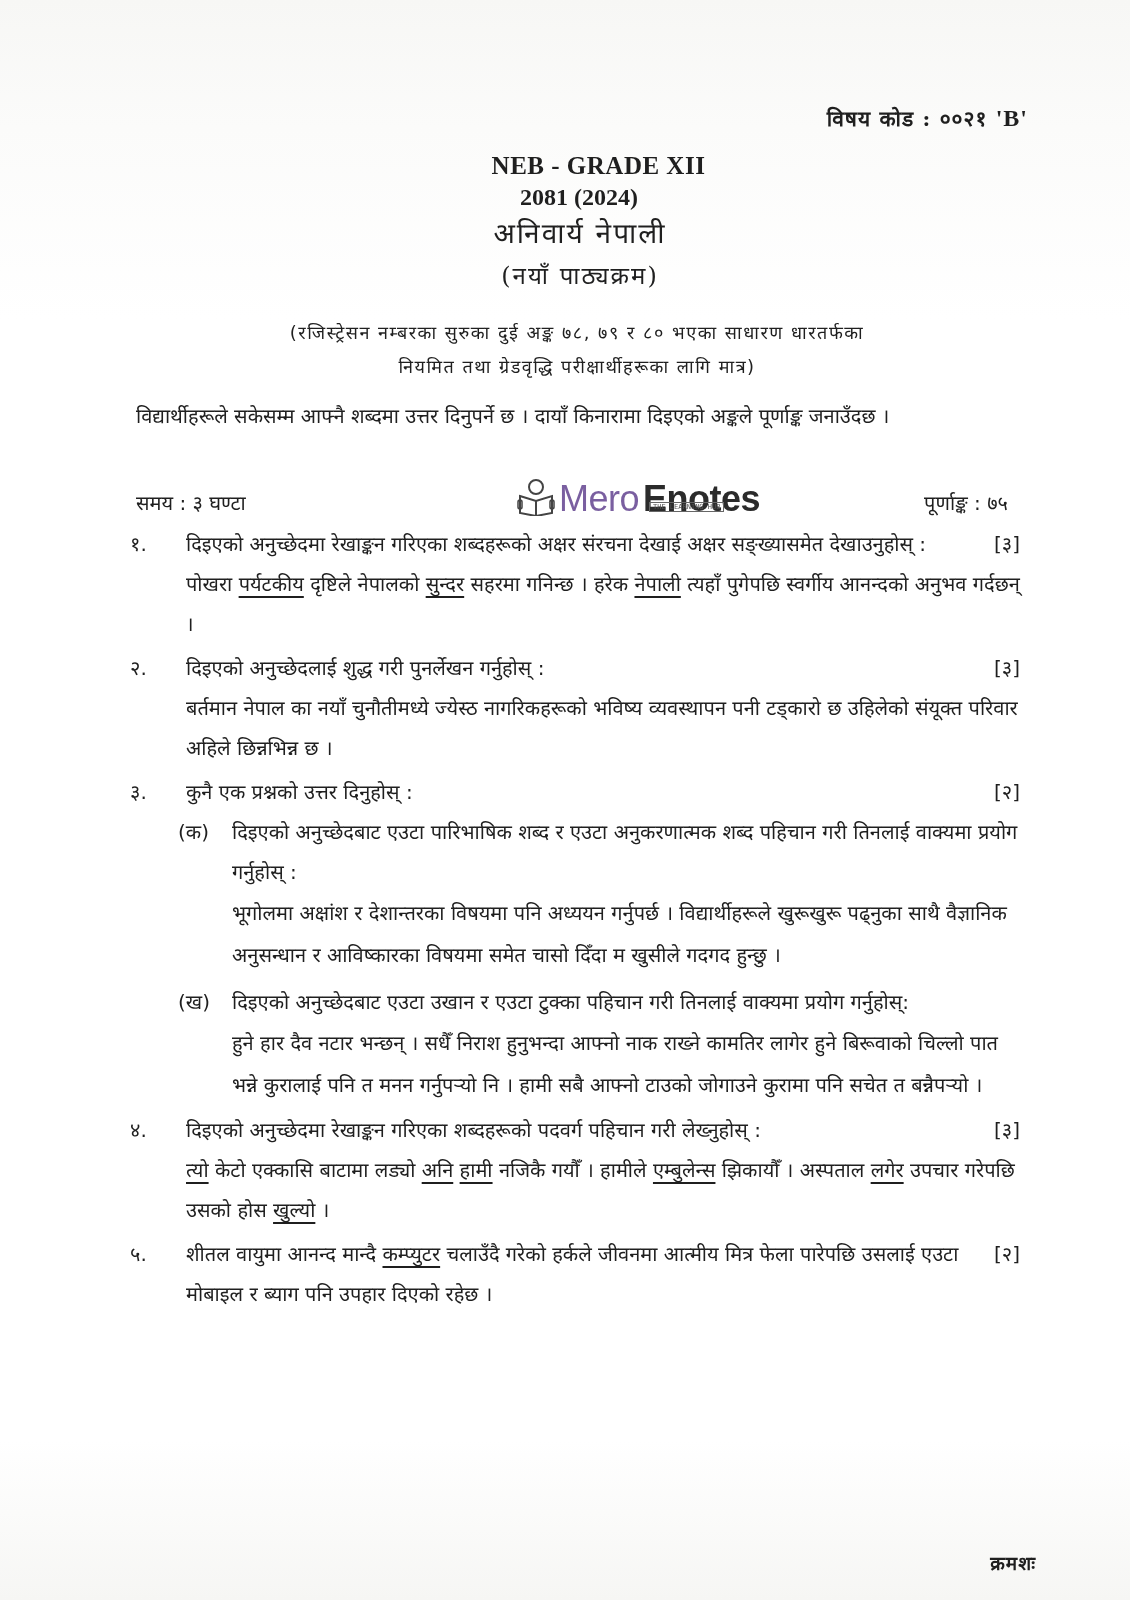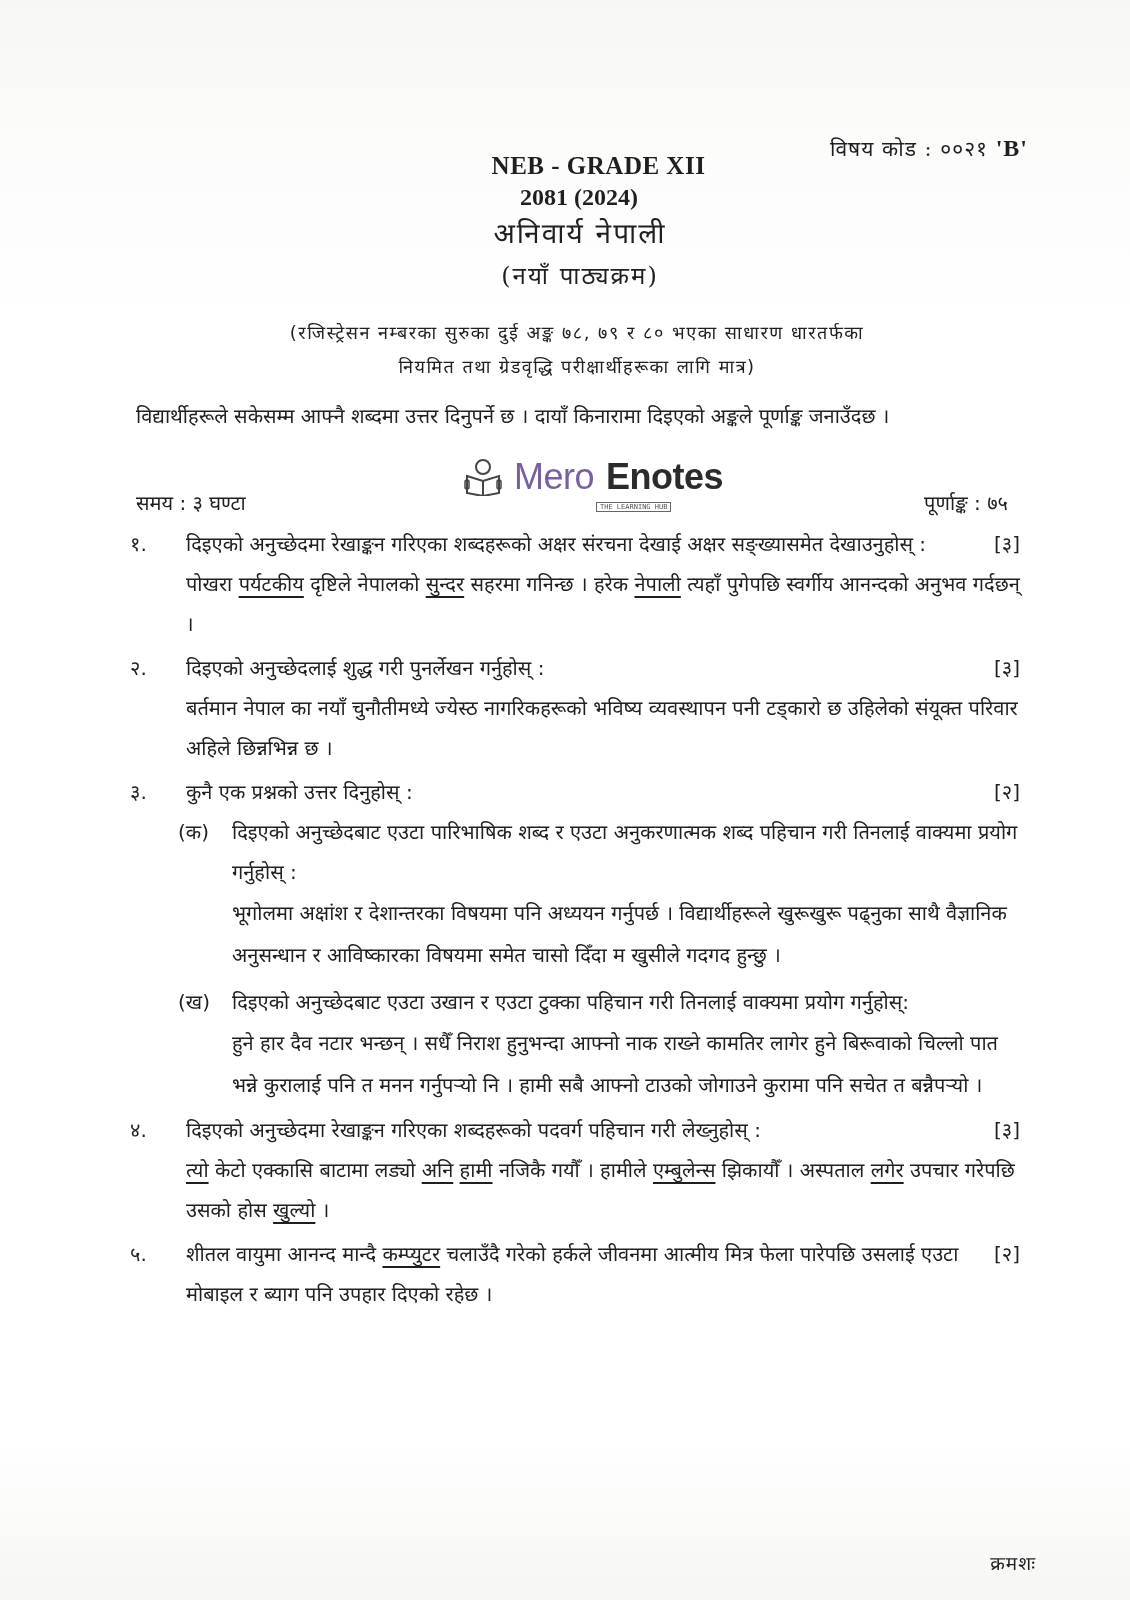--- a/index.html
+++ b/index.html
@@ -16,23 +16,24 @@
       color: #1f1f1f;
     }
     .page {
       position: absolute;
       inset: 0;
       background: linear-gradient(180deg, #f7f7f5 0%, #fbfbfa 8%, #ffffff 20%, #ffffff 90%, #f6f6f4 100%);
     }
     .abs { position: absolute; }
     .subject-code {
       right: 102px;
-      top: 134px;
+      top: 104px;
       font-size: 21px;
       letter-spacing: 1px;
+      font-weight: bold;
     }
     .subject-code b { font-family: "Liberation Serif", serif; font-size: 24px; }
     .title-block {
       left: 0; right: 0;
       top: 150px;
       text-align: center;
     }
     .title-en {
       font-family: "Liberation Serif", serif;
       font-weight: bold;
@@ -81,27 +82,27 @@
       left: 136px; right: 122px;
       top: 476px;
       height: 40px;
       display: flex;
       justify-content: space-between;
       align-items: flex-end;
       font-family: "DejaVu Sans", sans-serif;
       font-size: 20px;
     }
     .watermark {
-      left: 464px;
+      left: 517px;
       top: 456px;
       width: 280px;
       height: 64px;
       display: flex;
-      align-items: flex-start;
-      gap: 12px;
+      align-items: flex-end;
+      gap: 4px;
     }
     .wm-text {
       font-family: "Liberation Sans", sans-serif;
       font-size: 36px;
       letter-spacing: -0.5px;
     }
     .wm-mero { color: #7a5fa0; }
     .wm-enotes { color: #2b2b2b; font-weight: bold; }
     .wm-tag {
       position: absolute;
@@ -144,21 +145,21 @@
       left: -8px;
       top: 0;
     }
     .sub .passage { line-height: 42px; }
     u { text-underline-offset: 5px; }
     .continued {
       right: 94px;
       top: 1550px;
       font-family: "DejaVu Sans", sans-serif;
       font-size: 19px;
-      font-weight: normal;
+      font-weight: bold;
       letter-spacing: 1px;
       margin-left: 20px;
     }
   </style>
 </head>
 <body>
 
 <div class="page">
 
   <div class="abs subject-code">

